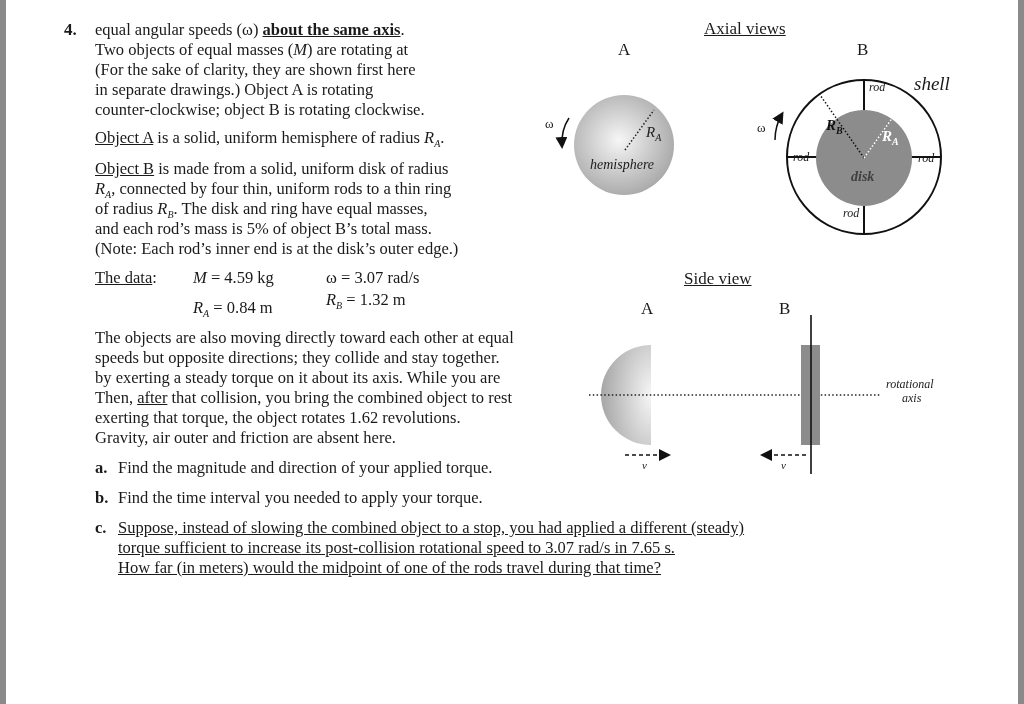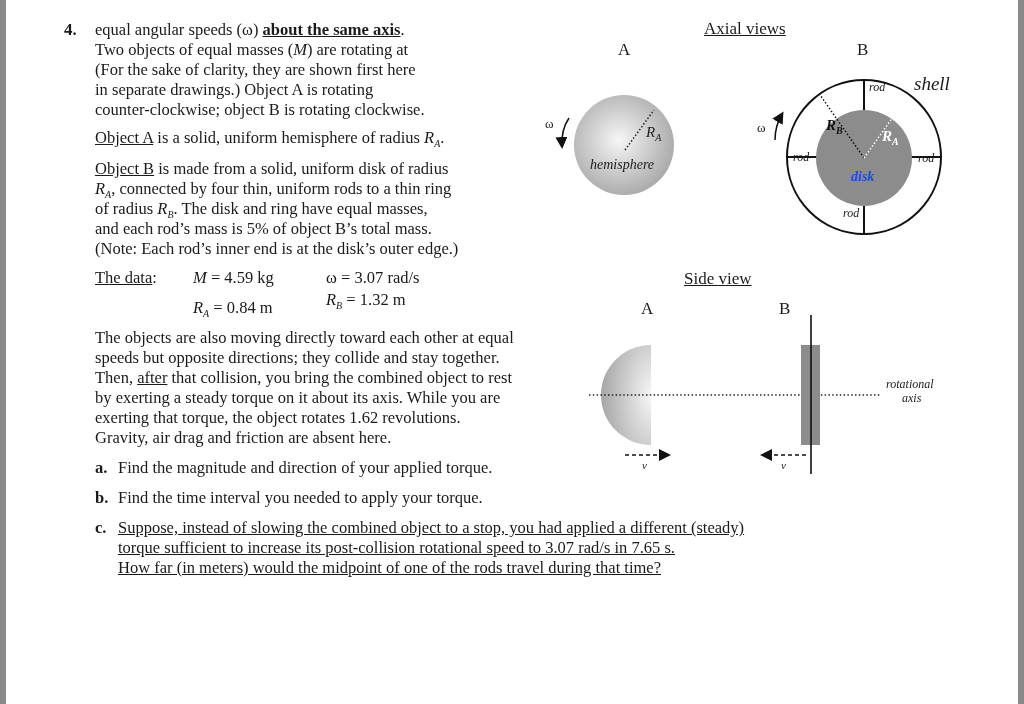--- a/index.html
+++ b/index.html
@@ -55,24 +55,24 @@
 
 <div class="dl" style="left:95px; top:268px;"><span class="u">The data</span><span>:</span></div>
 <div class="dl" style="left:193px; top:268px;"><span class="i">M</span>&nbsp;<span>=  4.59 kg</span></div>
 <div class="dl" style="left:326px; top:268px;"><span>ω</span>&nbsp;<span>=  3.07 rad/s</span></div>
 <div class="dl" style="left:193px; top:298px;"><span class="i">R</span><sub class="i">A</sub>&nbsp;<span>=  0.84 m</span></div>
 <div class="dl" style="left:326px; top:290px;"><span class="i">R</span><sub class="i">B</sub>&nbsp;<span>=  1.32 m</span></div>
 
 <div class="para" style="top:328px;">
   <span class="line">The objects are also moving directly toward each other at equal</span>
   <span class="line">speeds but opposite directions; they collide and stay together.</span>
+  <span class="line">by exerting a steady torque on it about its axis.  While you are</span>
   <span class="line"><span>Then, </span><span class="u">after</span><span> that collision, you bring the combined object to rest</span></span>
-  <span class="line">by exerting a steady torque on it about its axis.  While you are</span>
   <span class="line">exerting that torque, the object rotates 1.62 revolutions.</span>
-  <span class="line">Gravity, air drag and friction are absent here.</span>
+  <span class="line">Gravity, air outer and friction are absent here.</span>
 </div>
 
 <div class="qlet" style="top:458px;">a.</div>
 <div class="qtxt" style="top:458px;">Find the magnitude and direction of your applied torque.</div>
 <div class="qlet" style="top:488px;">b.</div>
 <div class="qtxt" style="top:488px;">Find the time interval you needed to apply your torque.</div>
 <div class="qlet" style="top:518px;">c.</div>
 <div class="qtxt" style="top:518px;text-decoration:underline;">
   <span class="line">Suppose, instead of slowing the combined object to a stop, you had applied a different (steady)</span>
   <span class="line"><span>torque sufficient to </span><span class="u">increase</span><span> its post-collision rotational speed to 3.07 rad/s in 7.65 s.</span></span>
@@ -129,21 +129,21 @@
 <div class="dlbl" style="left:757px; top:120px; font-style:normal;">ω</div>
 <div class="dlbl" style="left:590px; top:157px; font-size:14px;">hemisphere</div>
 <div class="dlbl" style="left:646px; top:124px; font-size:15px; color:#222;"><span>R</span><sub>A</sub></div>
 <div class="dlbl" style="left:826px; top:117px; font-size:15px; font-weight:bold; color:#111;"><span>R</span><sub>B</sub></div>
 <div class="dlbl" style="left:882px; top:128px; font-size:15px; font-weight:bold; color:#fff;"><span>R</span><sub>A</sub></div>
 <div class="dlbl" style="left:914px; top:73px; font-size:19px;">shell</div>
 <div class="dlbl" style="left:869px; top:80px; font-size:12px;">rod</div>
 <div class="dlbl" style="left:793px; top:150px; font-size:12px;">rod</div>
 <div class="dlbl" style="left:918px; top:151px; font-size:12px;">rod</div>
 <div class="dlbl" style="left:843px; top:206px; font-size:12px;">rod</div>
-<div class="dlbl" style="left:851px; top:169px; font-size:14px; font-weight:bold; color:#1d4ed8;">disk</div>
+<div class="dlbl" style="left:851px; top:169px; font-size:14px; font-weight:bold; color:#404040;">disk</div>
 
 <div class="lbl u" style="left:684px; top:269px;">Side view</div>
 <div class="lbl" style="left:641px; top:299px;">A</div>
 <div class="lbl" style="left:779px; top:299px;">B</div>
 <div class="dlbl" style="left:642px; top:459px; font-size:11px;">v</div>
 <div class="dlbl" style="left:781px; top:459px; font-size:11px;">v</div>
 <div class="dlbl" style="left:886px; top:377px; font-size:12px;">rotational</div>
 <div class="dlbl" style="left:902px; top:391px; font-size:12px;">axis</div>
 
 </body></html>

